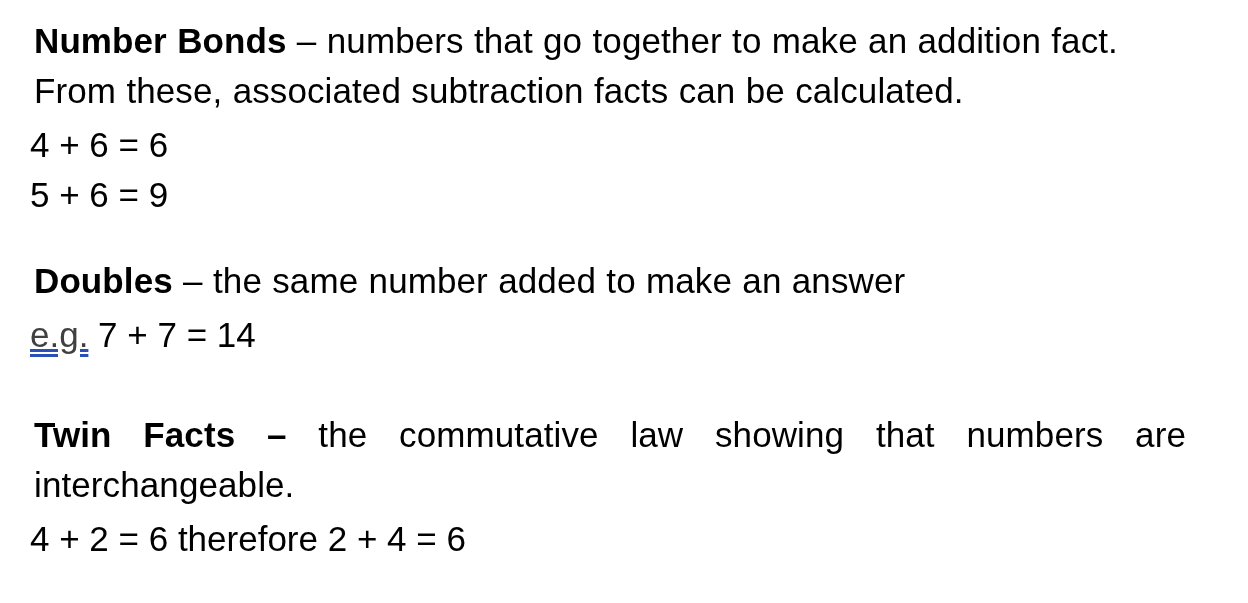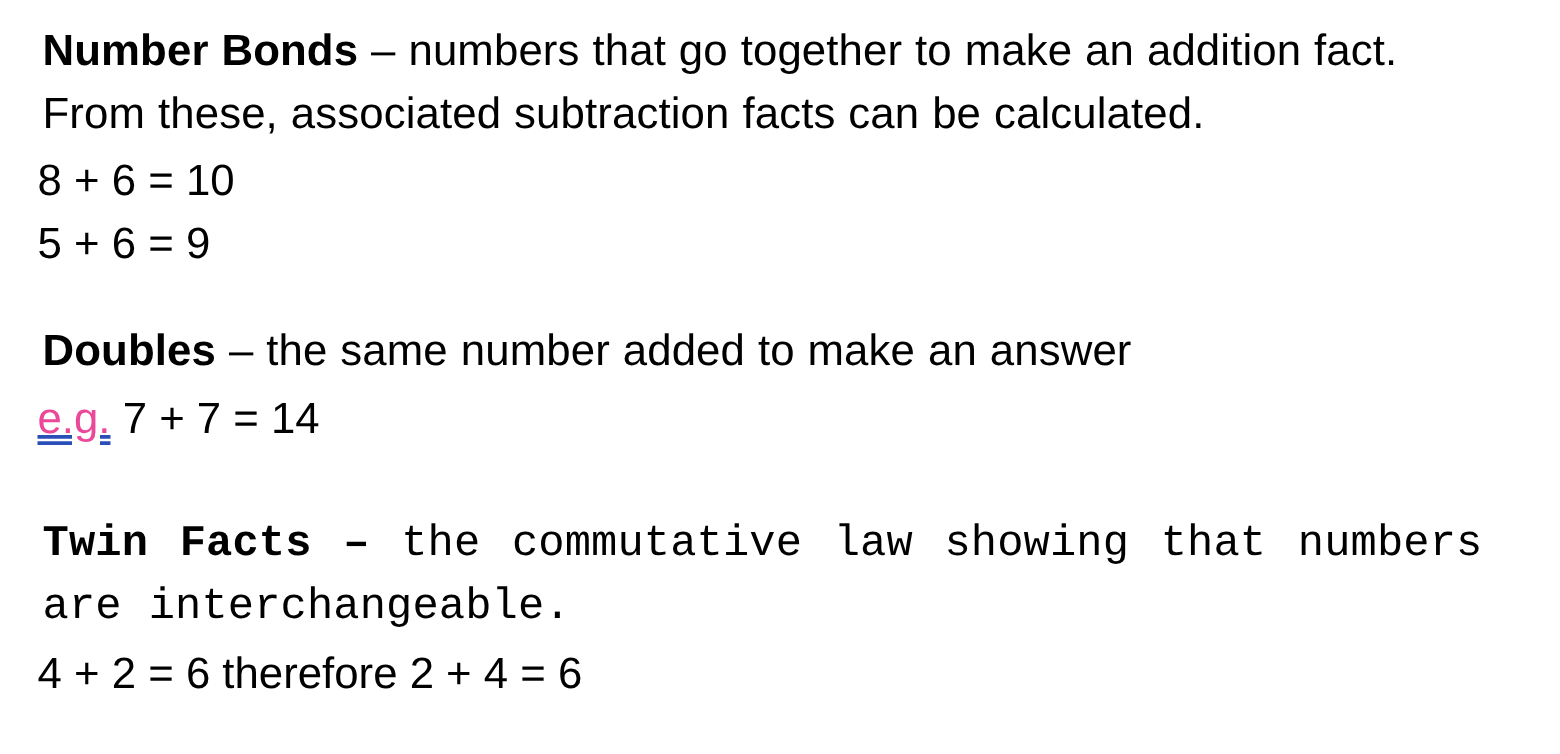--- a/index.html
+++ b/index.html
@@ -27,54 +27,53 @@
   .para {
     font-size: 35px;
     line-height: 50px;
     letter-spacing: 0.1px;
     word-spacing: 0.5px;
     margin: 4px;
   }
   .para.justified {
     text-align: justify;
     text-justify: inter-word;
-    font-family: Liberation Mono, monospace;
   }
   .term {
     font-weight: bold;
   }
   .eq-line {
     font-size: 35px;
     line-height: 50px;
     margin: 0;
   }
   .gap-small {
     height: 32px;
   }
   .gap-large {
     height: 46px;
   }
   .eg {
     text-decoration: underline;
     text-decoration-color: #2a4fb8;
     text-decoration-style: double;
-    color: #ec4899;
+    color: #404040;
   }
   .nowrap {
     white-space: nowrap;
   }
 </style>
 </head>
 <body>
 
 <div class="page">
 
   <div class="block">
     <p class="para"><span class="term">Number Bonds</span><span> – numbers that go together to make an addition fact. From these, associated subtraction facts can be calculated.</span></p>
-    <div class="eq-line">8 + 6 = 10</div>
+    <div class="eq-line">4 + 6 = 6</div>
     <div class="eq-line">5 + 6 = 9</div>
   </div>
 
   <div class="gap-small"></div>
 
   <div class="block">
     <p class="para"><span class="term">Doubles</span><span> – the same number added to make an answer</span></p>
     <div class="eq-line"><span class="eg">e.g.</span><span> 7 + 7 = 14</span></div>
   </div>
 

